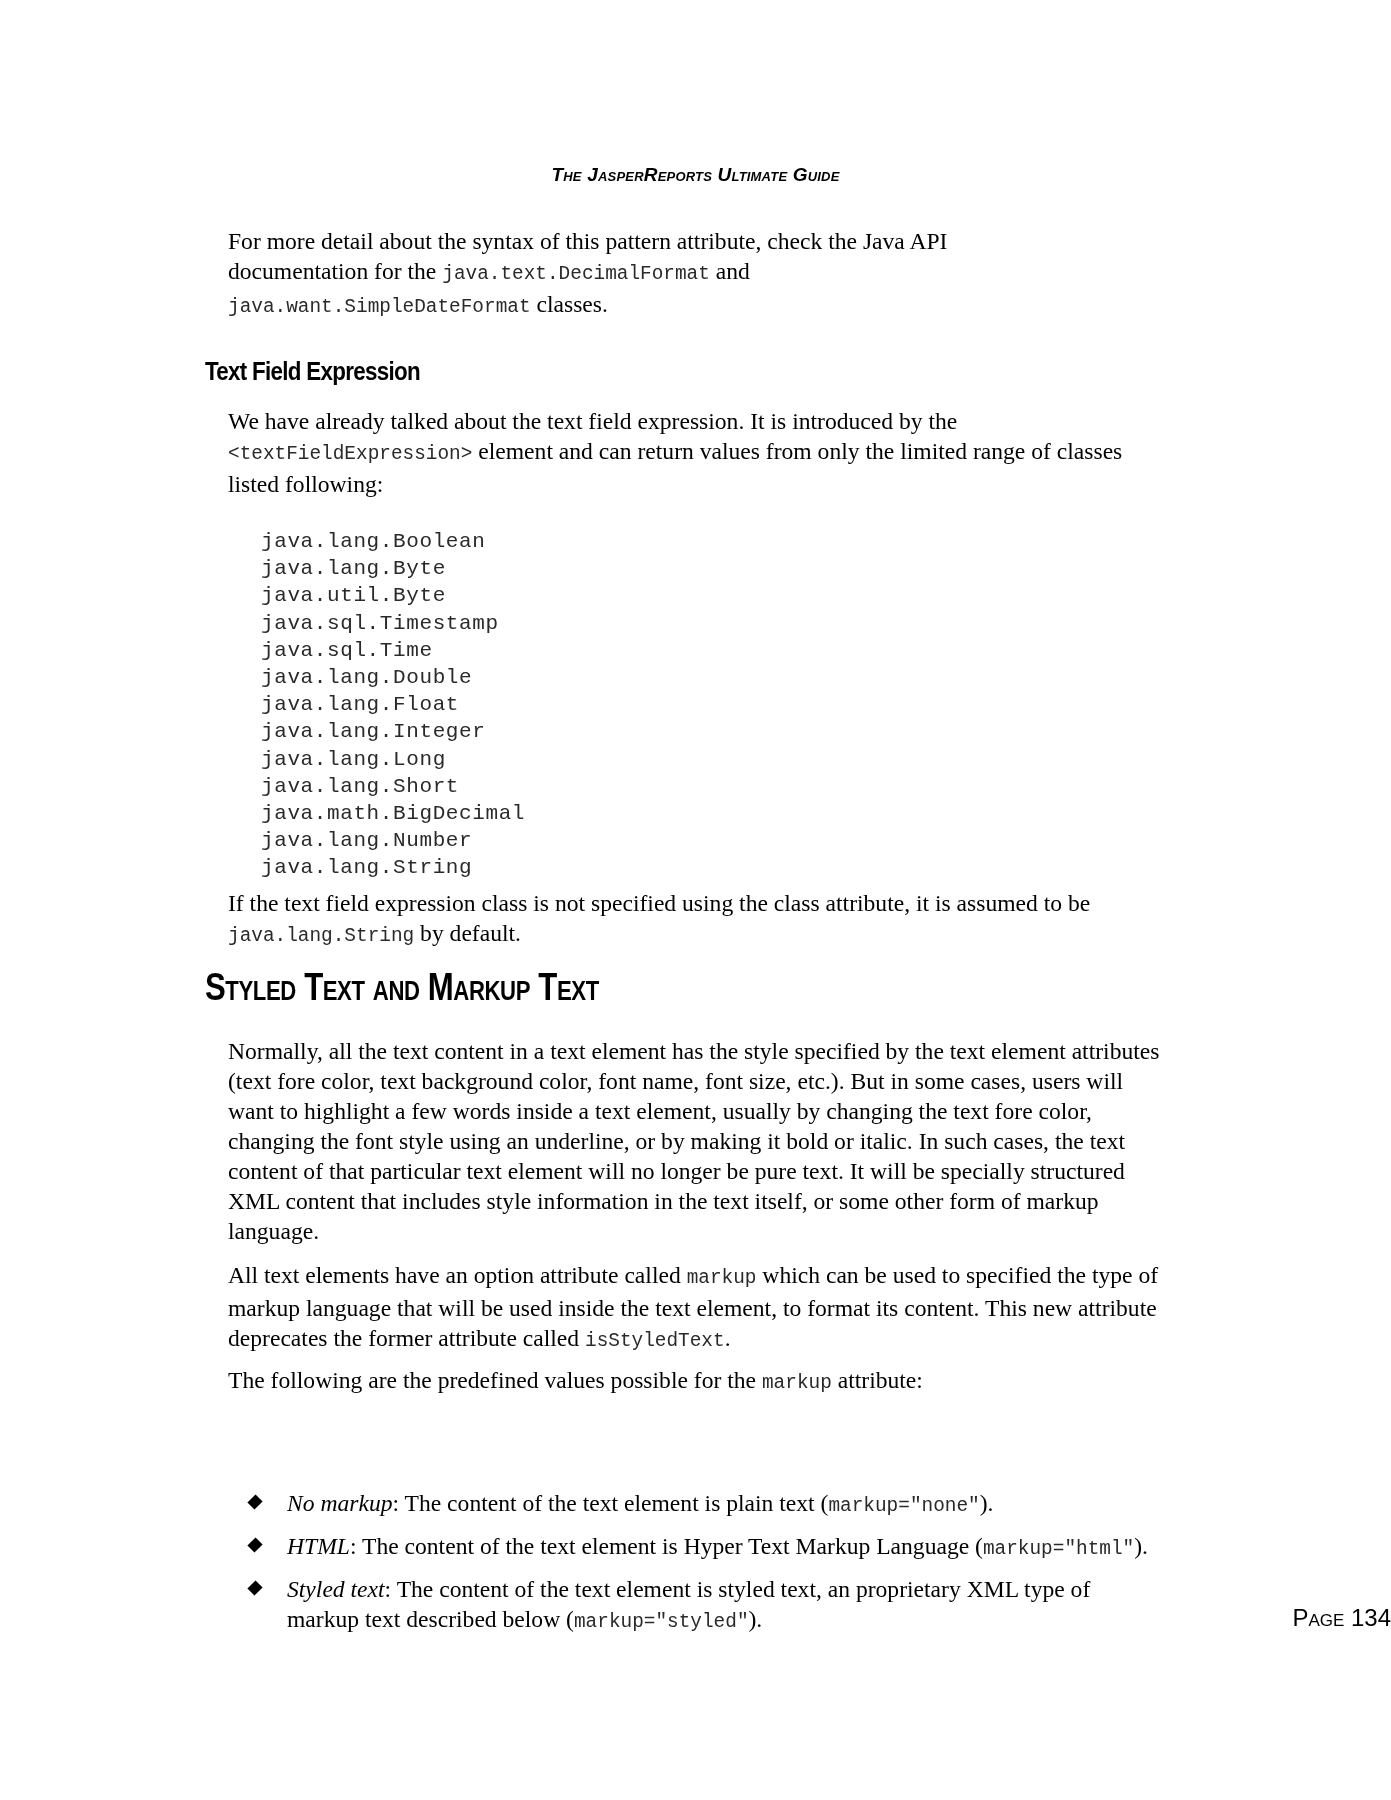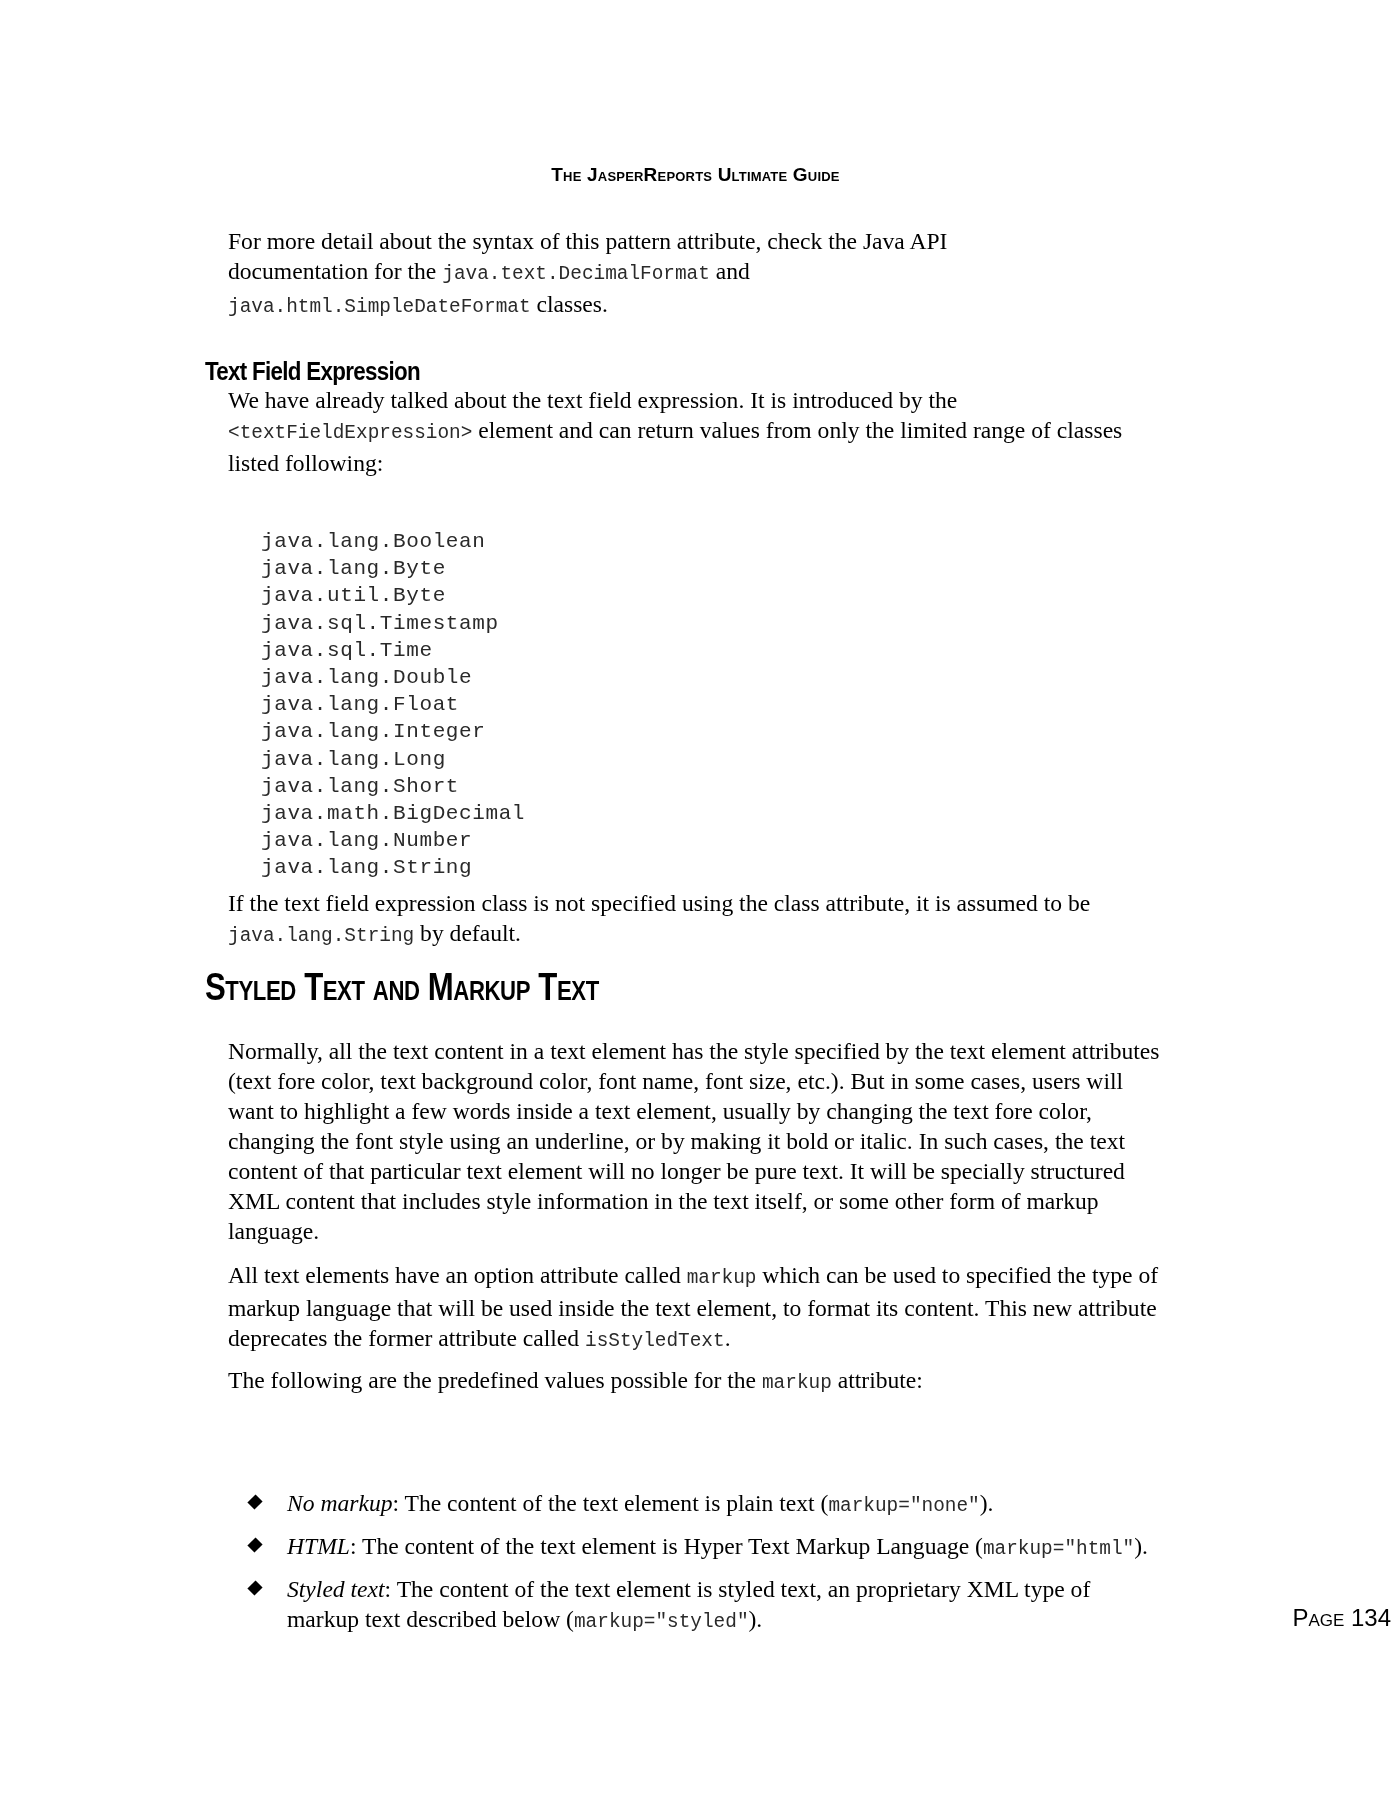--- a/index.html
+++ b/index.html
@@ -1,20 +1,20 @@
 <!DOCTYPE html>
 <html><head>
 <meta charset="utf-8">
 <style>
   html, body { margin: 0; padding: 0; background: #ffffff; }
   body { width: 1391px; height: 1800px; position: relative; overflow: hidden; color: #000; }
   .page { position: absolute; left: 0; top: 0; width: 1391px; height: 1800px; background: #fff; }
   .running-header {
     position: absolute; left: 0; width: 1391px; top: 164px; text-align: center;
-    font-family: "Liberation Sans", sans-serif; font-weight: bold; 
+    font-family: "Liberation Sans", sans-serif; font-weight: bold; font-style: italic;
     font-size: 19px; font-variant: small-caps; letter-spacing: 0.2px; color: #000;
   }
   .serif { font-family: "Liberation Serif", serif; font-size: 23.6px; line-height: 30px; color: #000; }
   .mono { font-family: "Liberation Mono", monospace; font-size: 19.4px; color: #2a2a2a; }
   .block { position: absolute; left: 228px; width: 940px; }
   .h2 {
     position: absolute; left: 205px; font-family: "Liberation Sans", sans-serif;
     font-weight: bold; font-size: 26px; letter-spacing: -0.8px; transform: scaleX(0.86); transform-origin: left center;
   }
   .h1 {
@@ -33,26 +33,26 @@
   }
   em { font-style: italic; }
 </style>
 </head>
 <body>
 
 <div class="page">
 
   <div class="running-header">The JasperReports Ultimate Guide</div>
 
-  <div class="block serif" style="top: 226px; width: 760px;"><span>For more detail about the syntax of this pattern attribute, check the Java API documentation for the </span><span class="mono">java.text.DecimalFormat</span><span> and </span><span class="mono">java.html.SimpleDateFormat</span><span> classes.</span></div>
+  <div class="block serif" style="top: 226px; width: 760px;"><span>For more detail about the syntax of this pattern attribute, check the Java API documentation for the </span><span class="mono">java.text.DecimalFormat</span><span> and </span><span class="mono">java.want.SimpleDateFormat</span><span> classes.</span></div>
   <div class="block serif" style="top:226px;"></div>
 
   <div class="h2" style="top:356px;">Text Field Expression</div>
 
-  <div class="block serif" style="top:385px; width:945px;">
+  <div class="block serif" style="top:406px; width:945px;">
     <span>We have already talked about the text field expression. It is introduced by the </span><span class="mono">&lt;textFieldExpression&gt;</span><span> element and can return values from only the limited range of classes listed following:</span>
   </div>
 
   <ul class="code-list">
     <li>java.lang.Boolean</li>
     <li>java.lang.Byte</li>
     <li>java.util.Byte</li>
     <li>java.sql.Timestamp</li>
     <li>java.sql.Time</li>
     <li>java.lang.Double</li>

